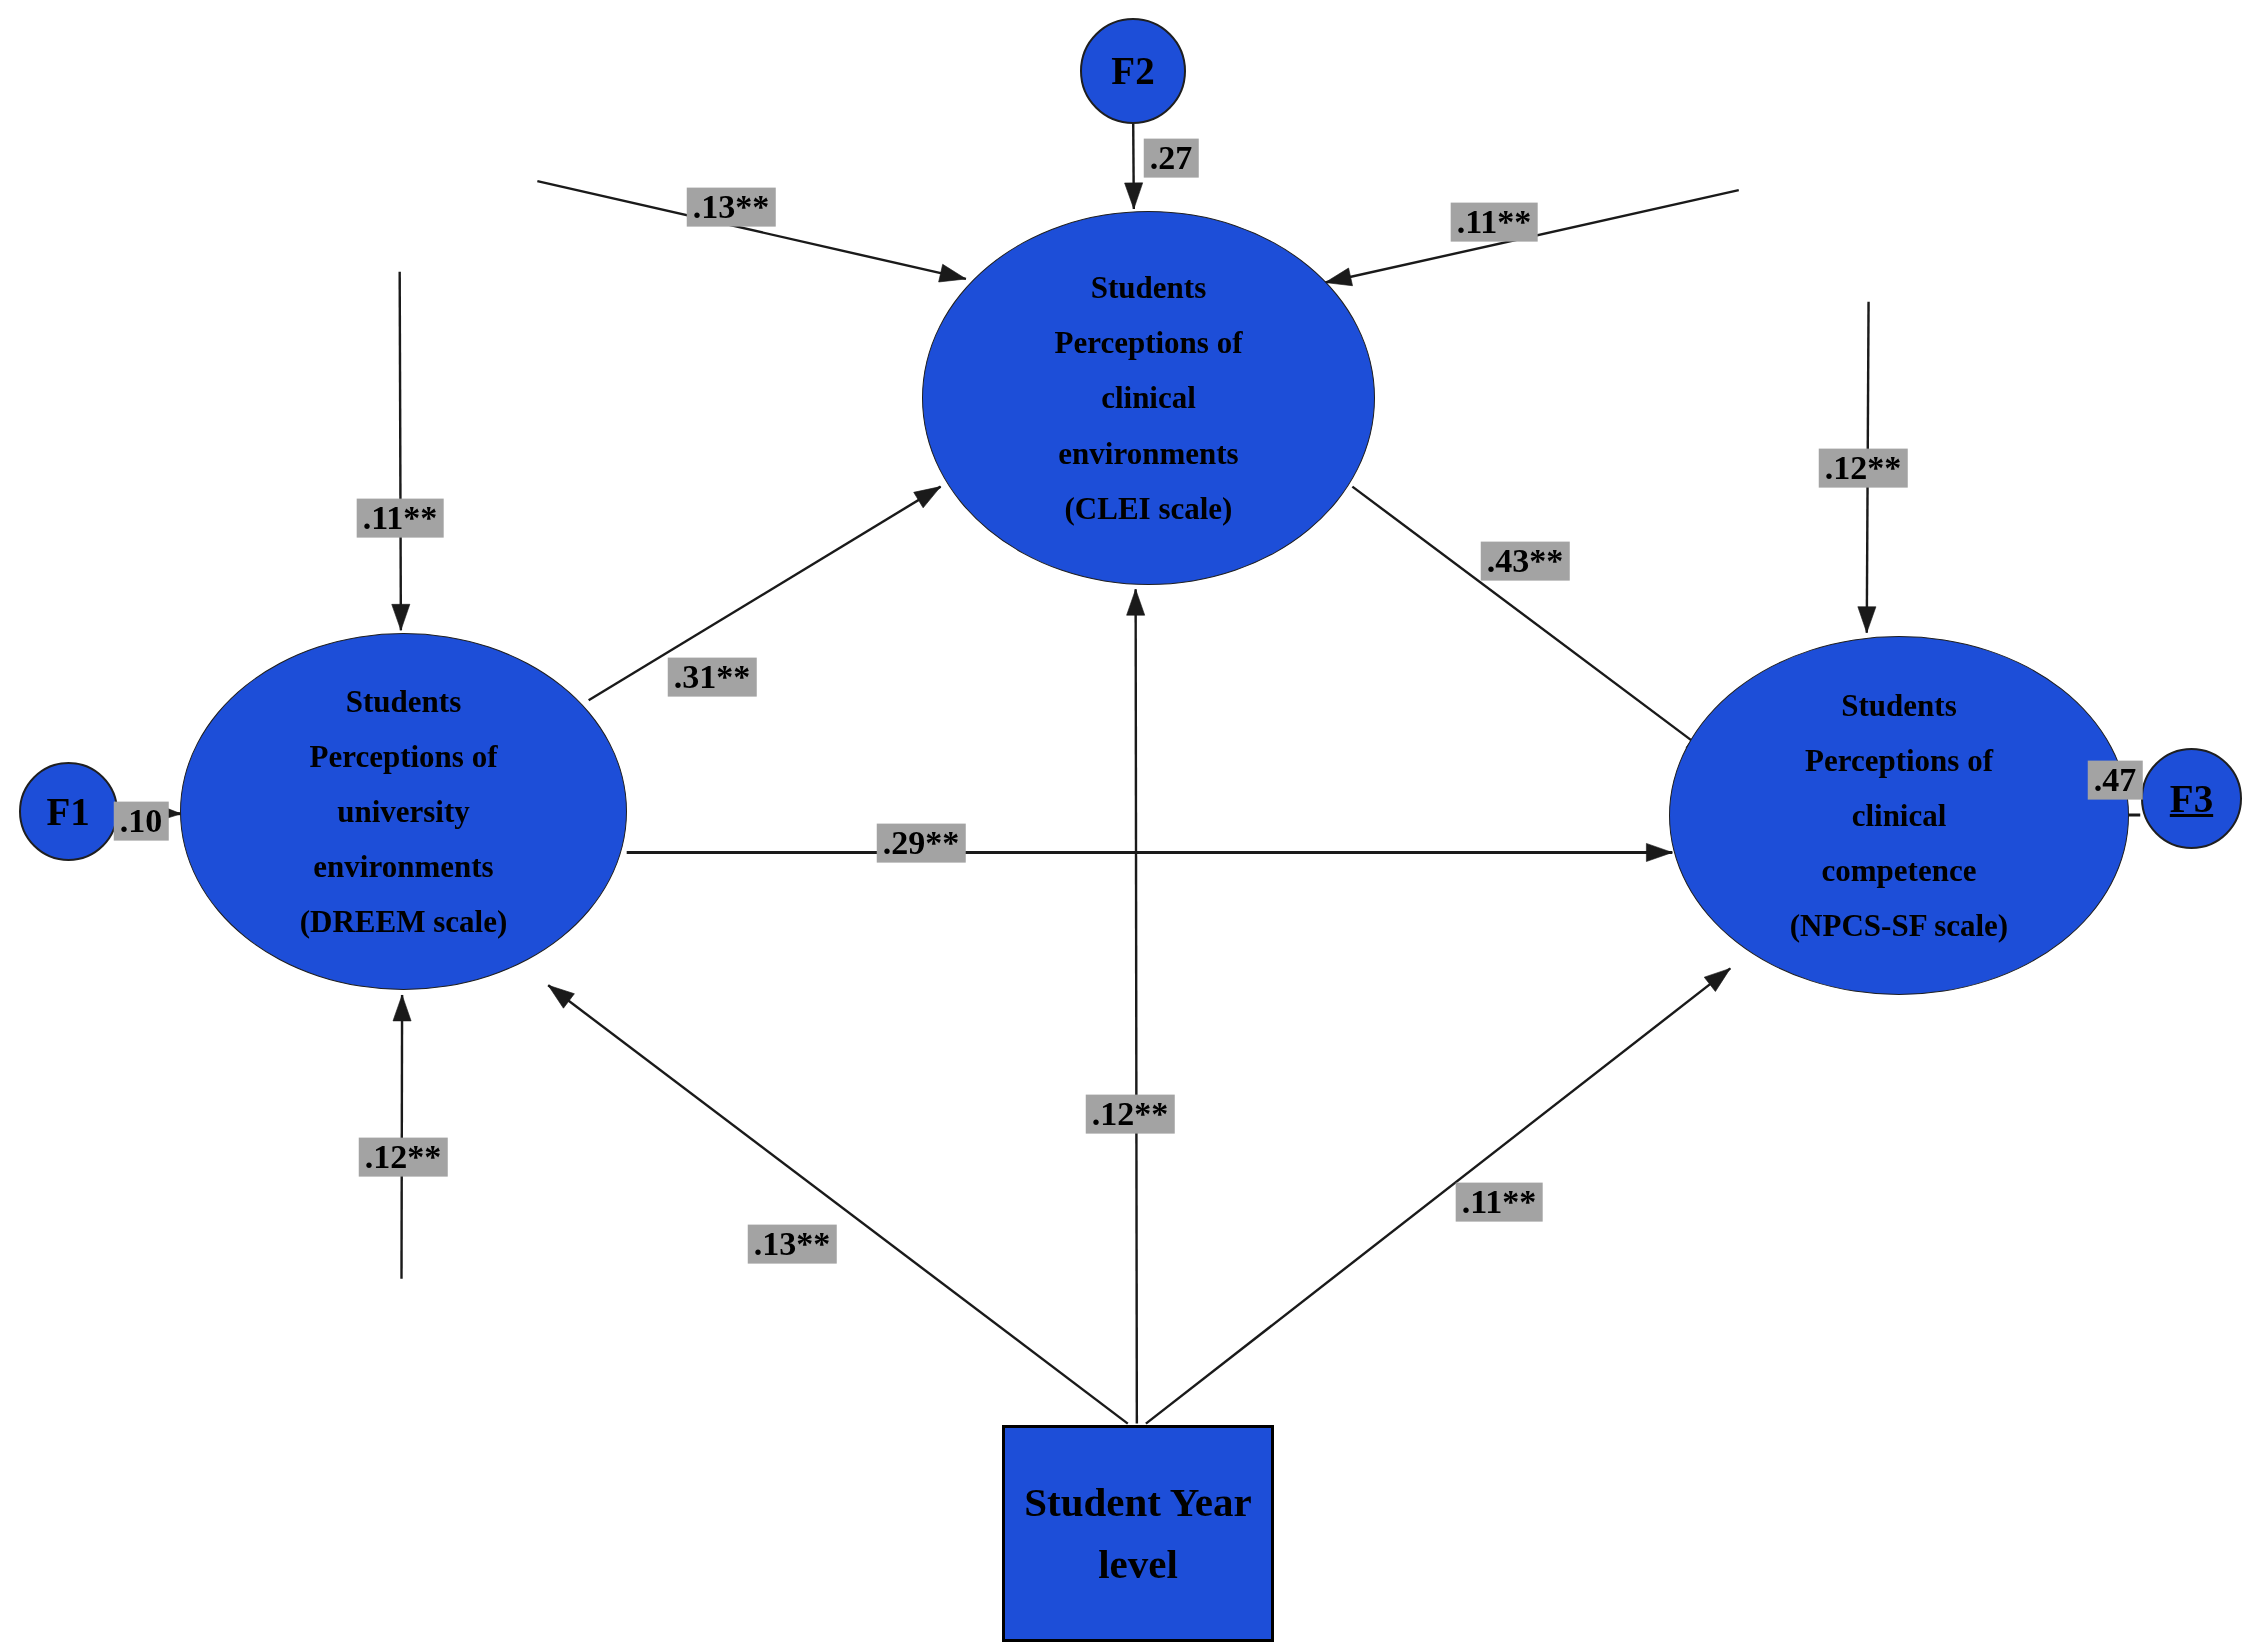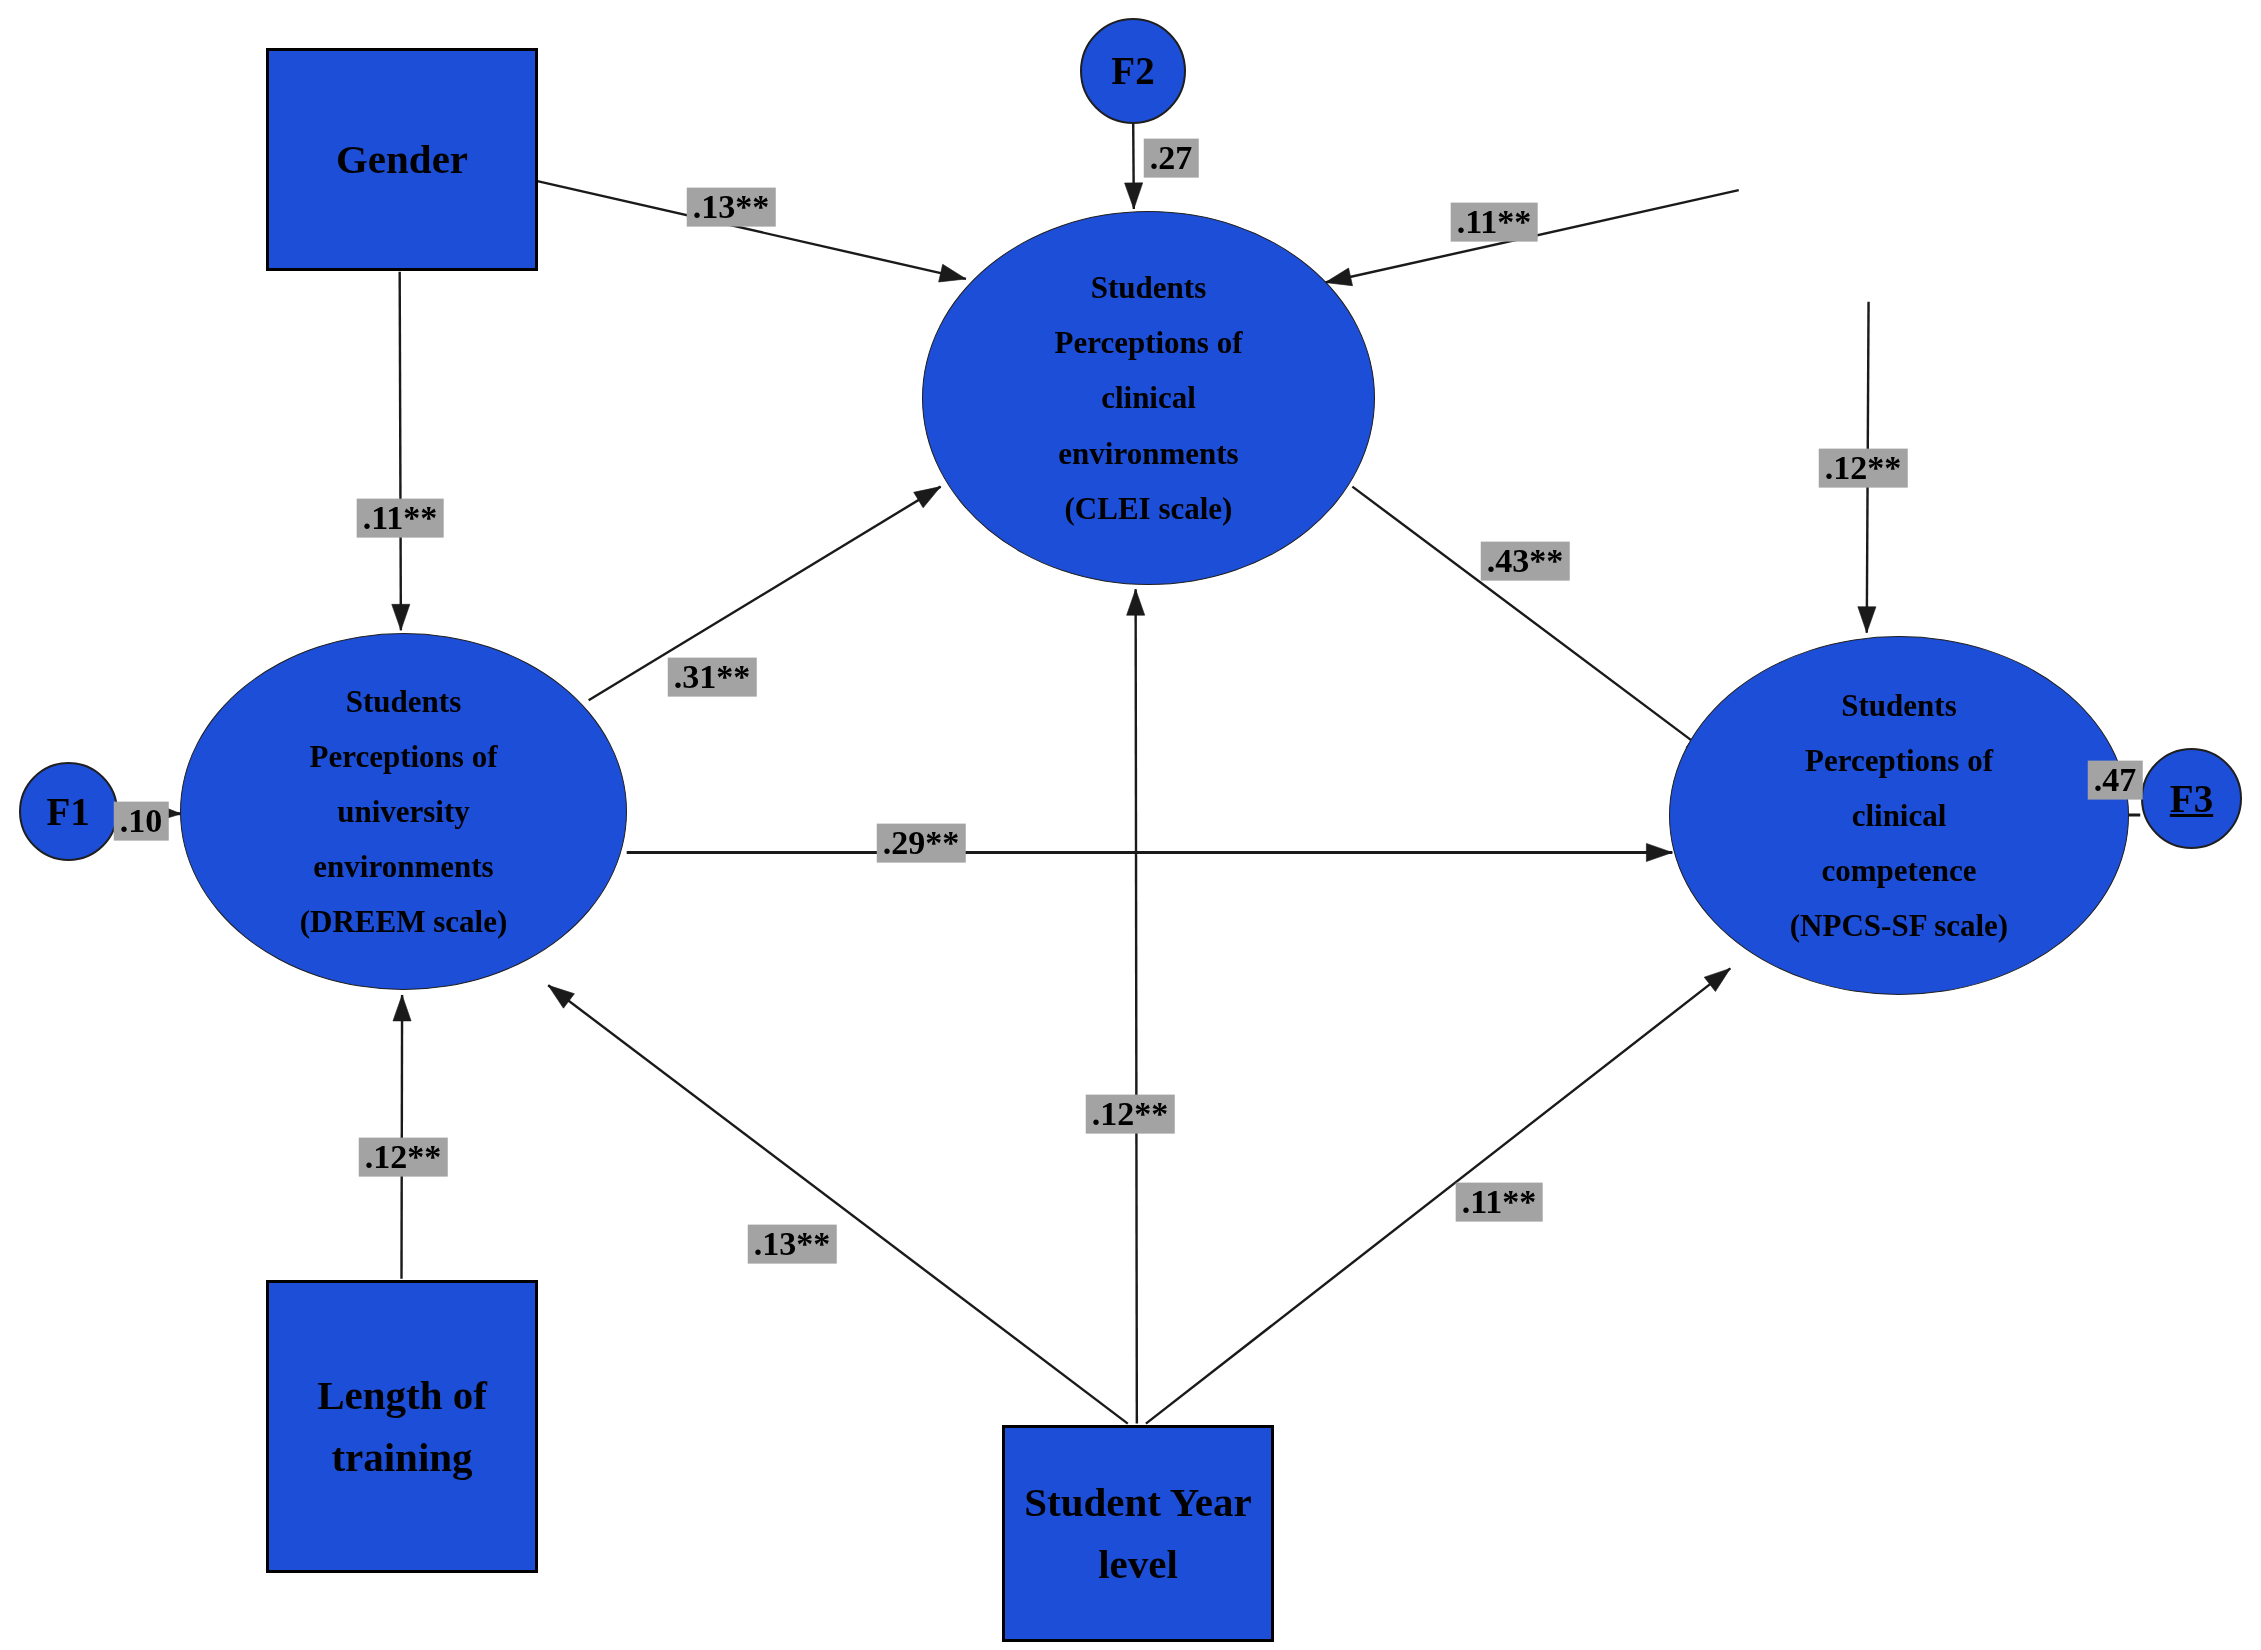--- a/index.html
+++ b/index.html
@@ -82,25 +82,22 @@
     <line x1="2240" y1="806" x2="2836" y2="1252" stroke="#1a1a1a" stroke-width="4" marker-end="url(#arrow)"></line>
     <line x1="1038" y1="1412" x2="2770" y2="1412" stroke="#1a1a1a" stroke-width="5" marker-end="url(#arrow)"></line>
     <line x1="196" y1="1344" x2="300" y2="1348" stroke="#1a1a1a" stroke-width="5" marker-end="url(#arrow)"></line>
     <line x1="3545" y1="1350" x2="3455" y2="1350" stroke="#1a1a1a" stroke-width="5" marker-end="url(#arrow)"></line>
     <line x1="665" y1="2118" x2="666" y2="1648" stroke="#1a1a1a" stroke-width="4" marker-end="url(#arrow)"></line>
     <line x1="1868" y1="2358" x2="908" y2="1632" stroke="#1a1a1a" stroke-width="4" marker-end="url(#arrow)"></line>
     <line x1="1883" y1="2358" x2="1881" y2="976" stroke="#1a1a1a" stroke-width="4" marker-end="url(#arrow)"></line>
     <line x1="1898" y1="2358" x2="2866" y2="1604" stroke="#1a1a1a" stroke-width="4" marker-end="url(#arrow)"></line>
   </svg>
 
-  <div class="node rect-node" style="left:266px; top:48px; width:272px; height:223px;">Gender</div>
 
 
-  <div class="node rect-node" style="left:266px; top:1280px; width:272px; height:293px;">Length of
-training</div>
 
   <div class="node rect-node" style="left:1002px; top:1425px; width:272px; height:217px;">Student Year
 level</div>
 
   <div class="node ellipse-node" style="left:180px; top:633px; width:447px; height:357px;">Students
 Perceptions of
 university
 environments
 (DREEM scale)</div>
 

